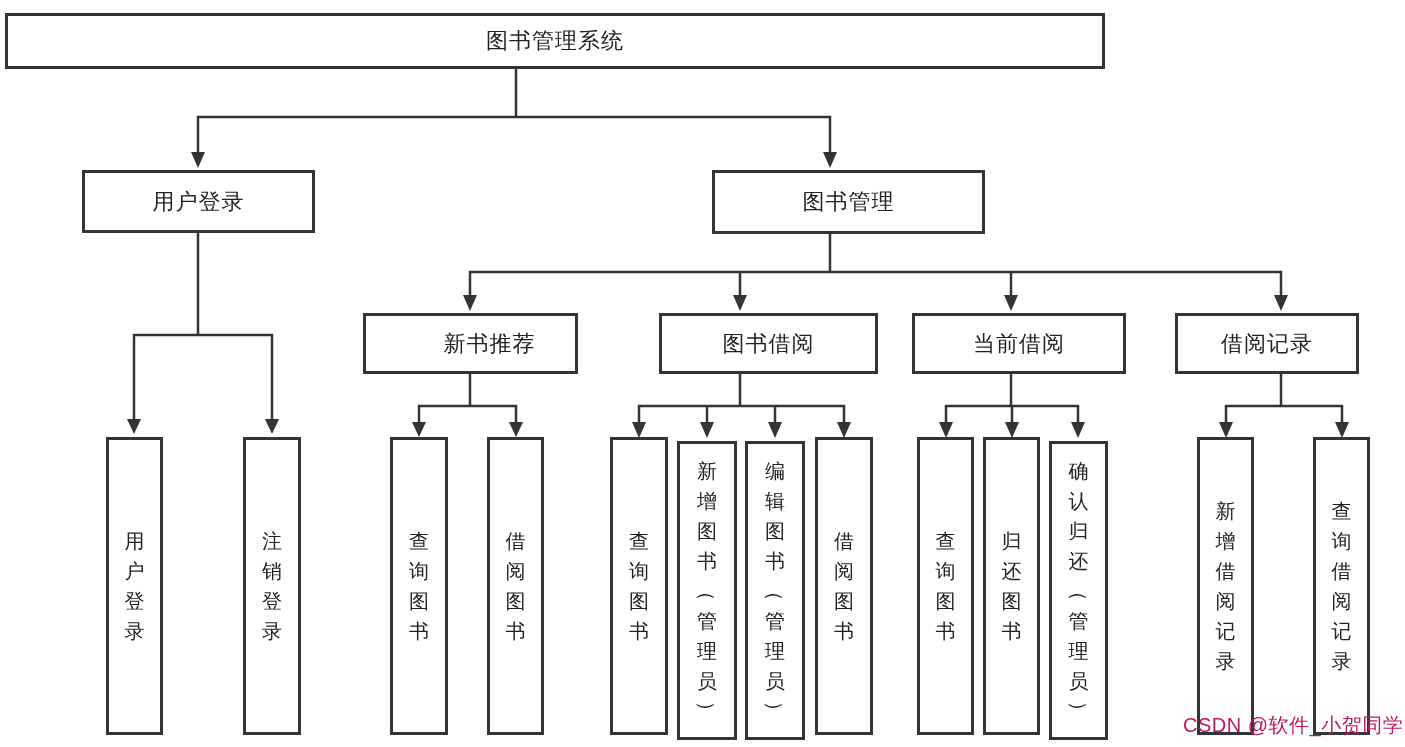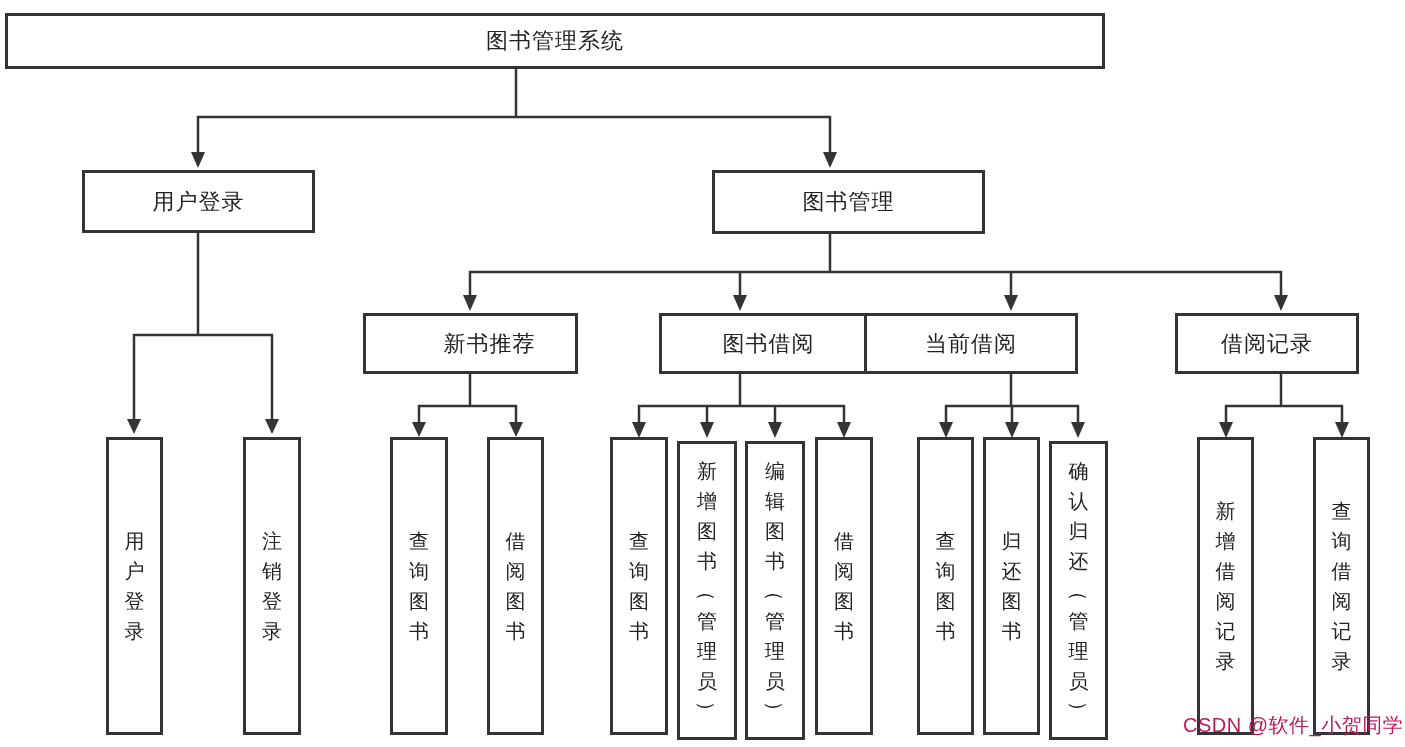--- a/index.html
+++ b/index.html
@@ -98,21 +98,21 @@
     </g>
   </svg>
 
   <div class="node hnode" style="left:5px;top:13px;width:1100px;height:56px;">图书管理系统</div>
 
   <div class="node hnode" style="left:82px;top:170px;width:233px;height:63px;">用户登录</div>
   <div class="node hnode" style="left:712px;top:170px;width:273px;height:64px;">图书管理</div>
 
   <div class="node hnode" style="left:363px;top:313px;width:215px;height:61px;padding-left:38px;">新书推荐</div>
   <div class="node hnode" style="left:659px;top:313px;width:219px;height:61px;">图书借阅</div>
-  <div class="node hnode" style="left:864px;top:313px;width:214px;height:61px;">当前借阅</div>
+  <div class="node hnode" style="left:912px;top:313px;width:214px;height:61px;">当前借阅</div>
   <div class="node hnode" style="left:1175px;top:313px;width:184px;height:61px;">借阅记录</div>
 
   <div class="node vnode" style="left:106px;top:437px;width:57px;height:298px;">
       <span class="v-char">用</span>
       <span class="v-char">户</span>
       <span class="v-char">登</span>
       <span class="v-char">录</span>
     </div>
   <div class="node vnode" style="left:243px;top:437px;width:58px;height:298px;">
       <span class="v-char">注</span>

